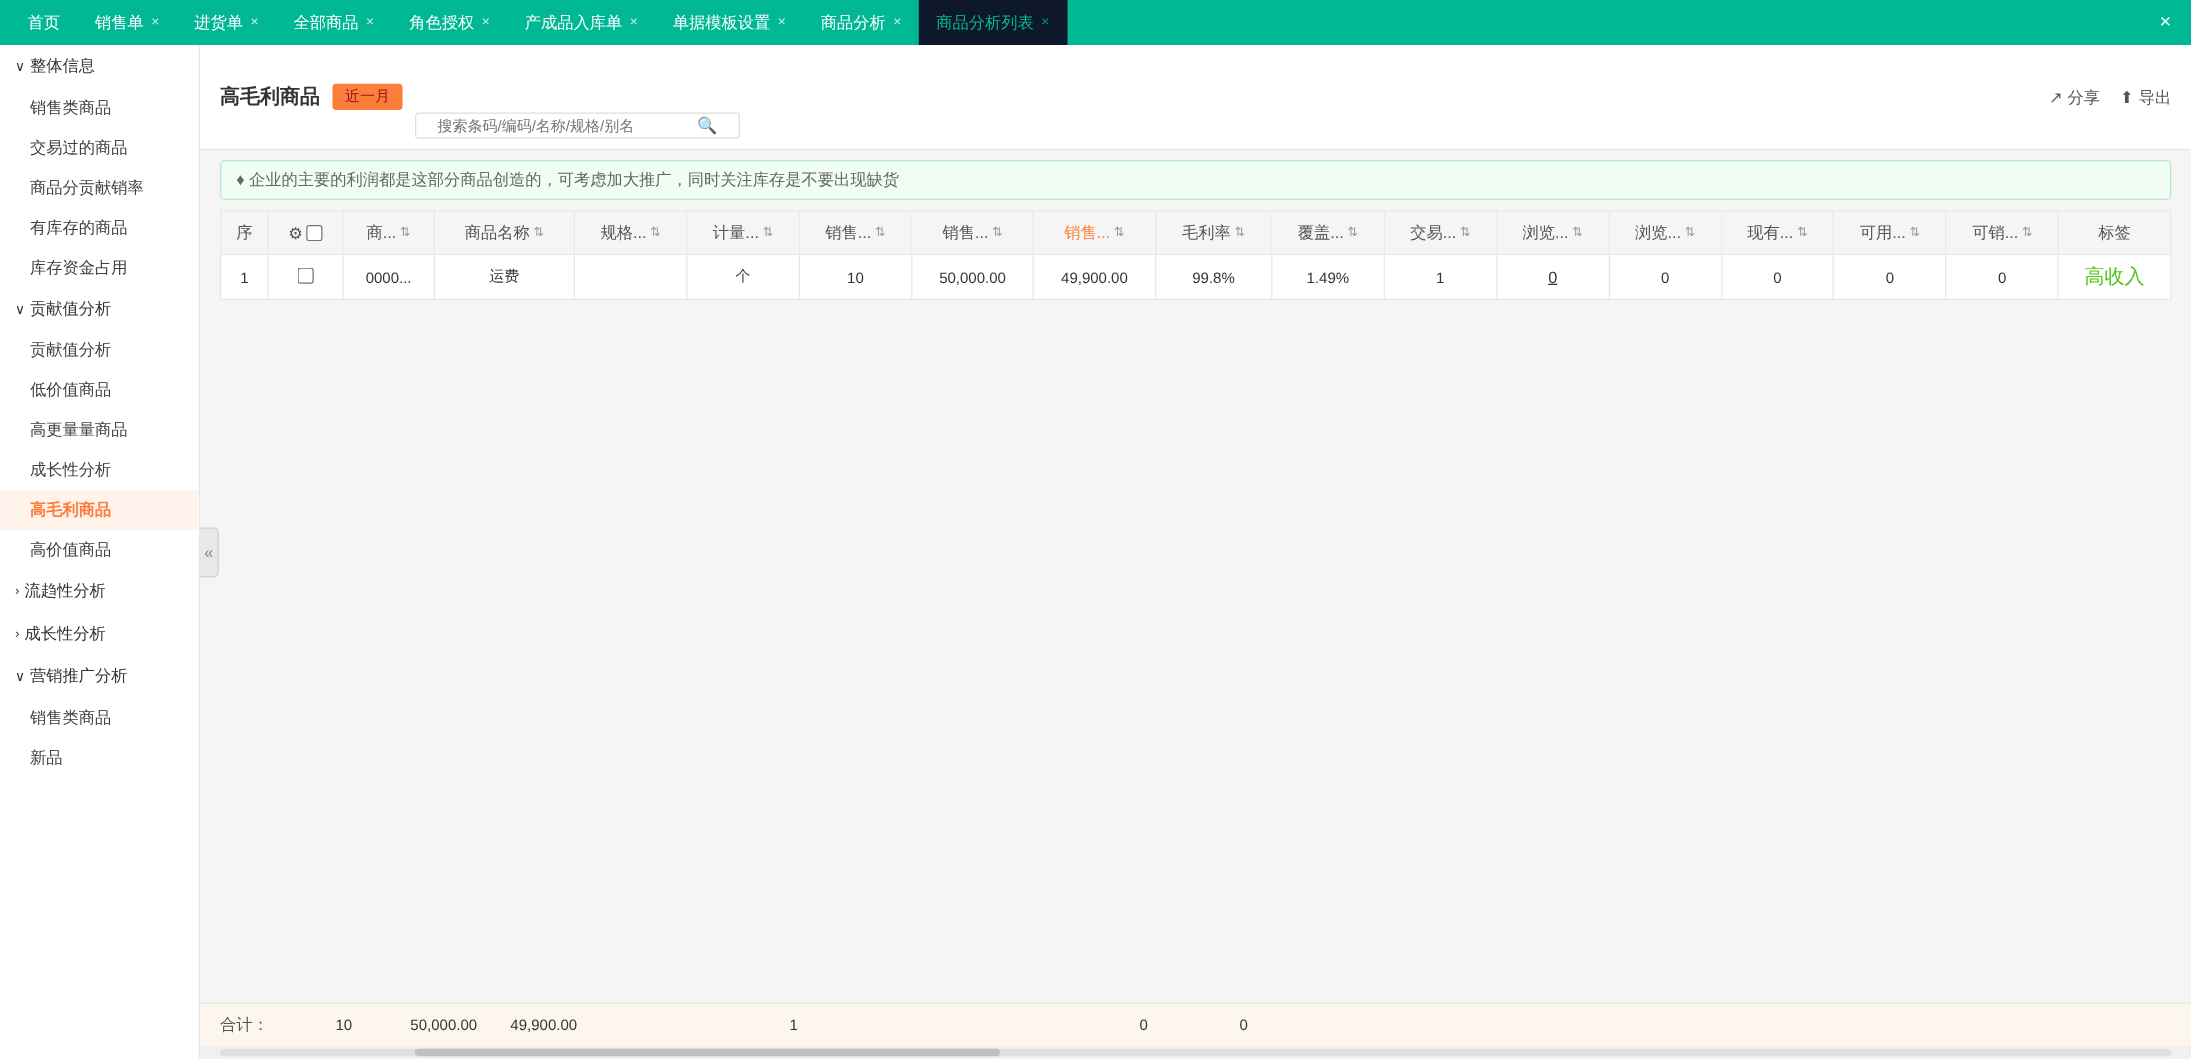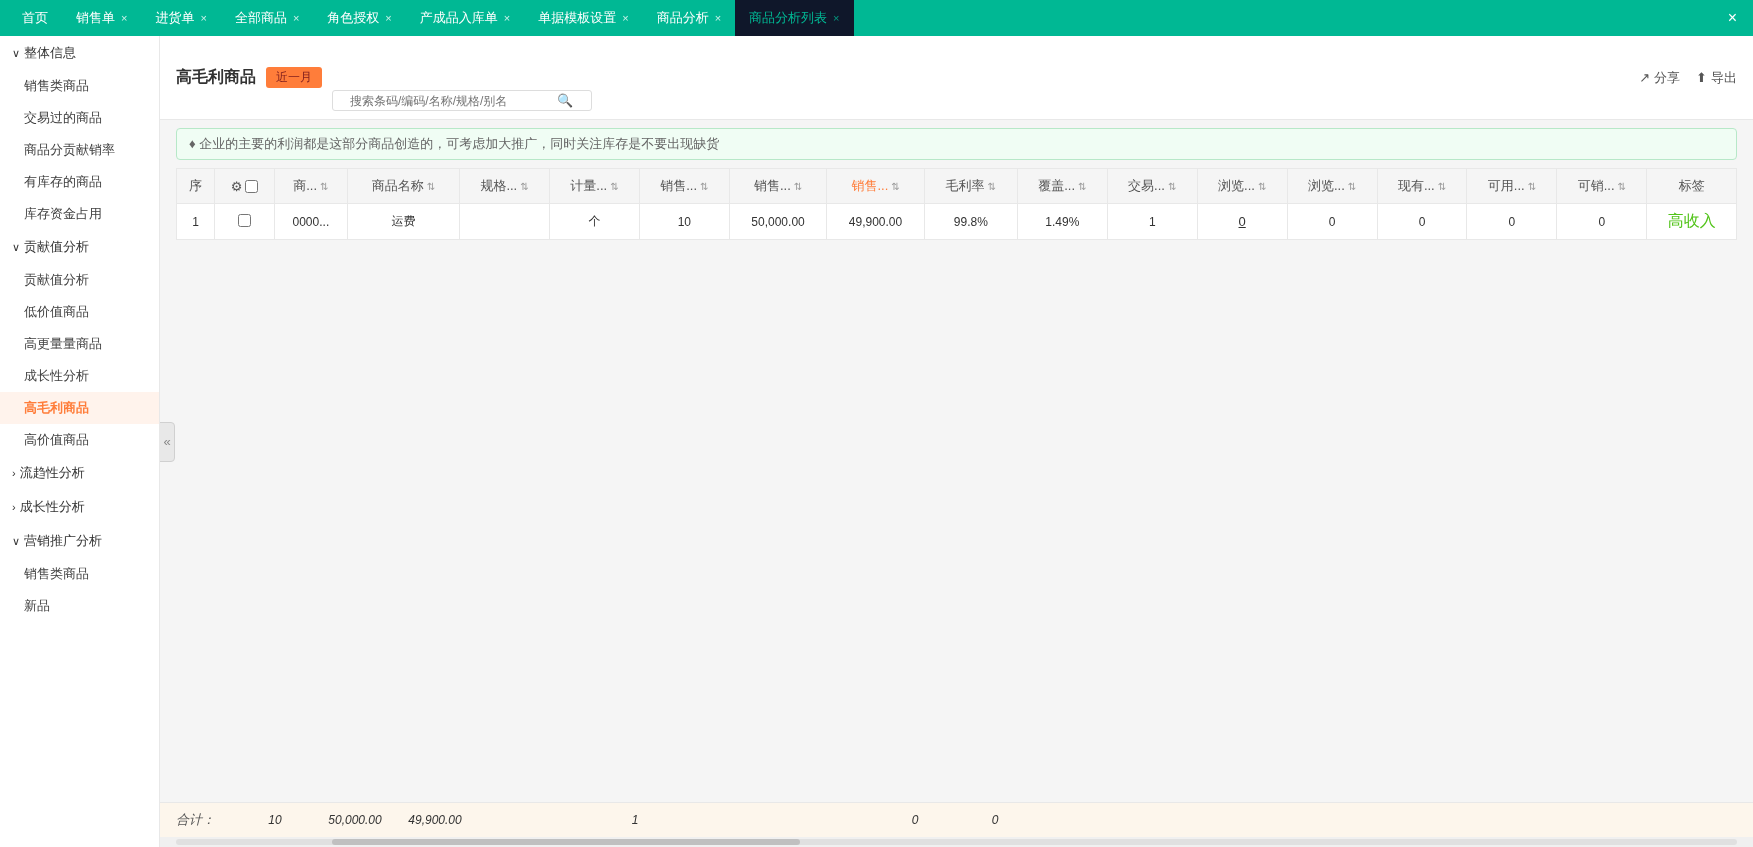--- a/index.html
+++ b/index.html
@@ -235,21 +235,20 @@
 
     
     .footer-bar {
       background: #fdf6ec;
       border-top: 1px solid #e8e8e8;
       padding: 8px 16px;
       display: flex;
       align-items: center;
       gap: 20px;
       font-size: 13px;
-      font-style: italic;
     }
     .footer-label { color: #555; }
     .footer-cells {
       display: flex;
       gap: 0;
       flex: 1;
     }
     .footer-cell {
       text-align: center;
       font-size: 12px;

